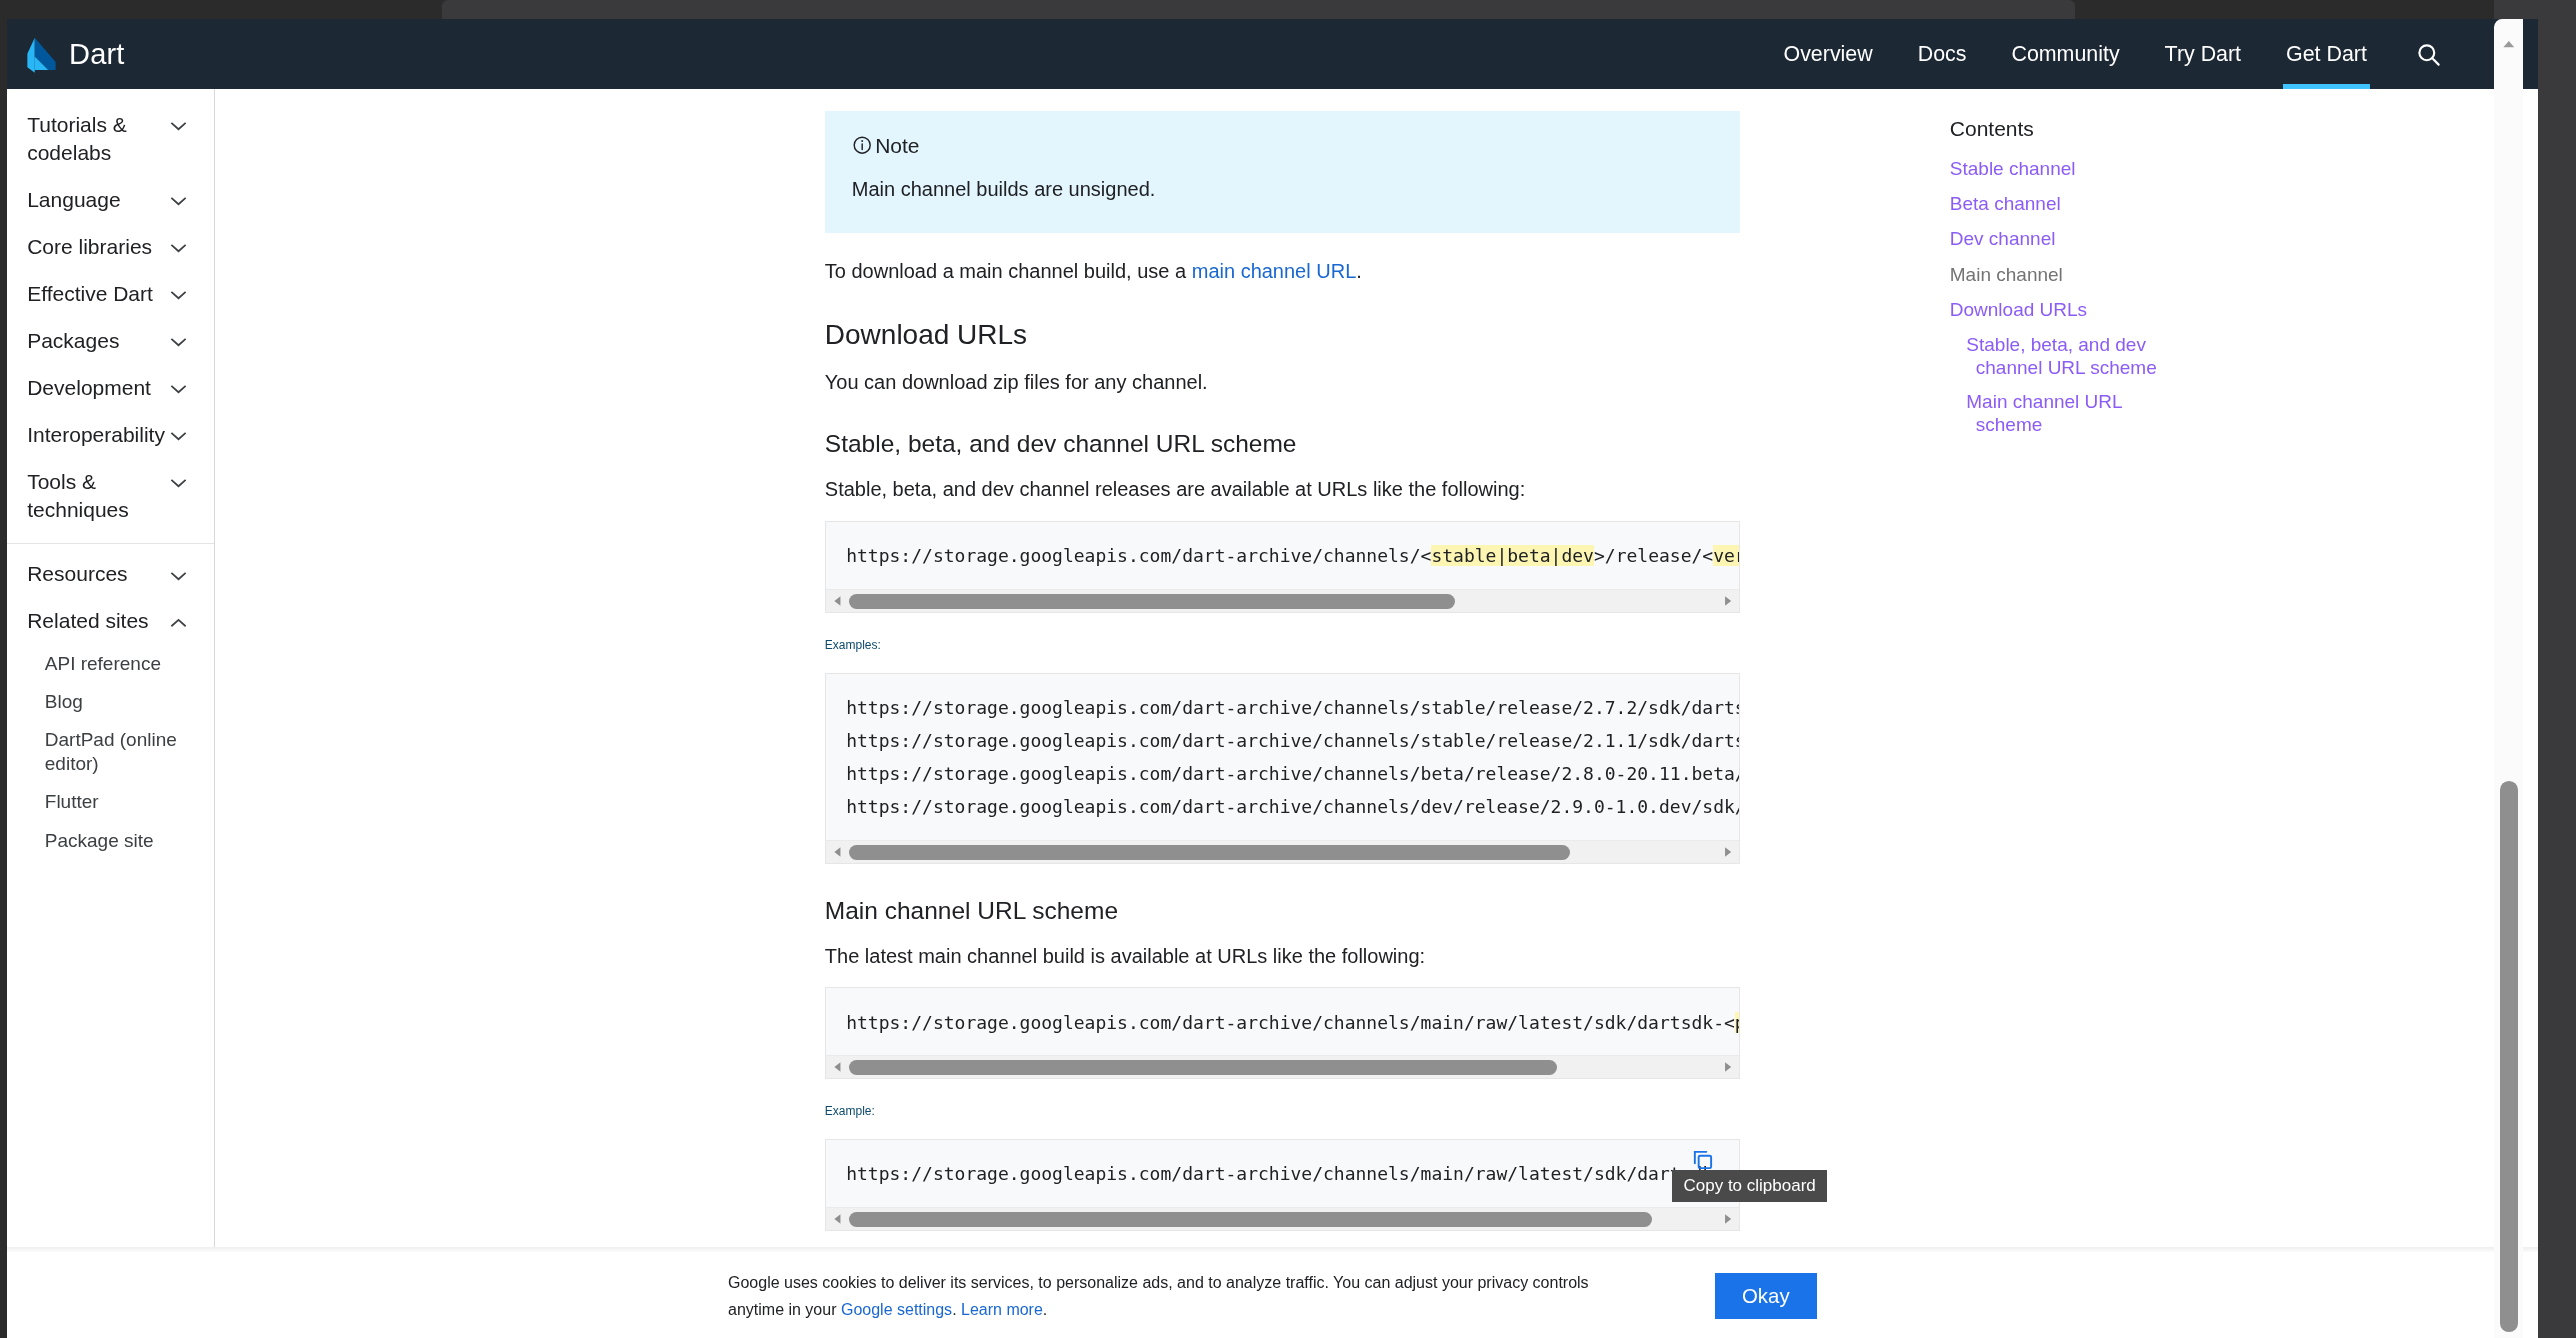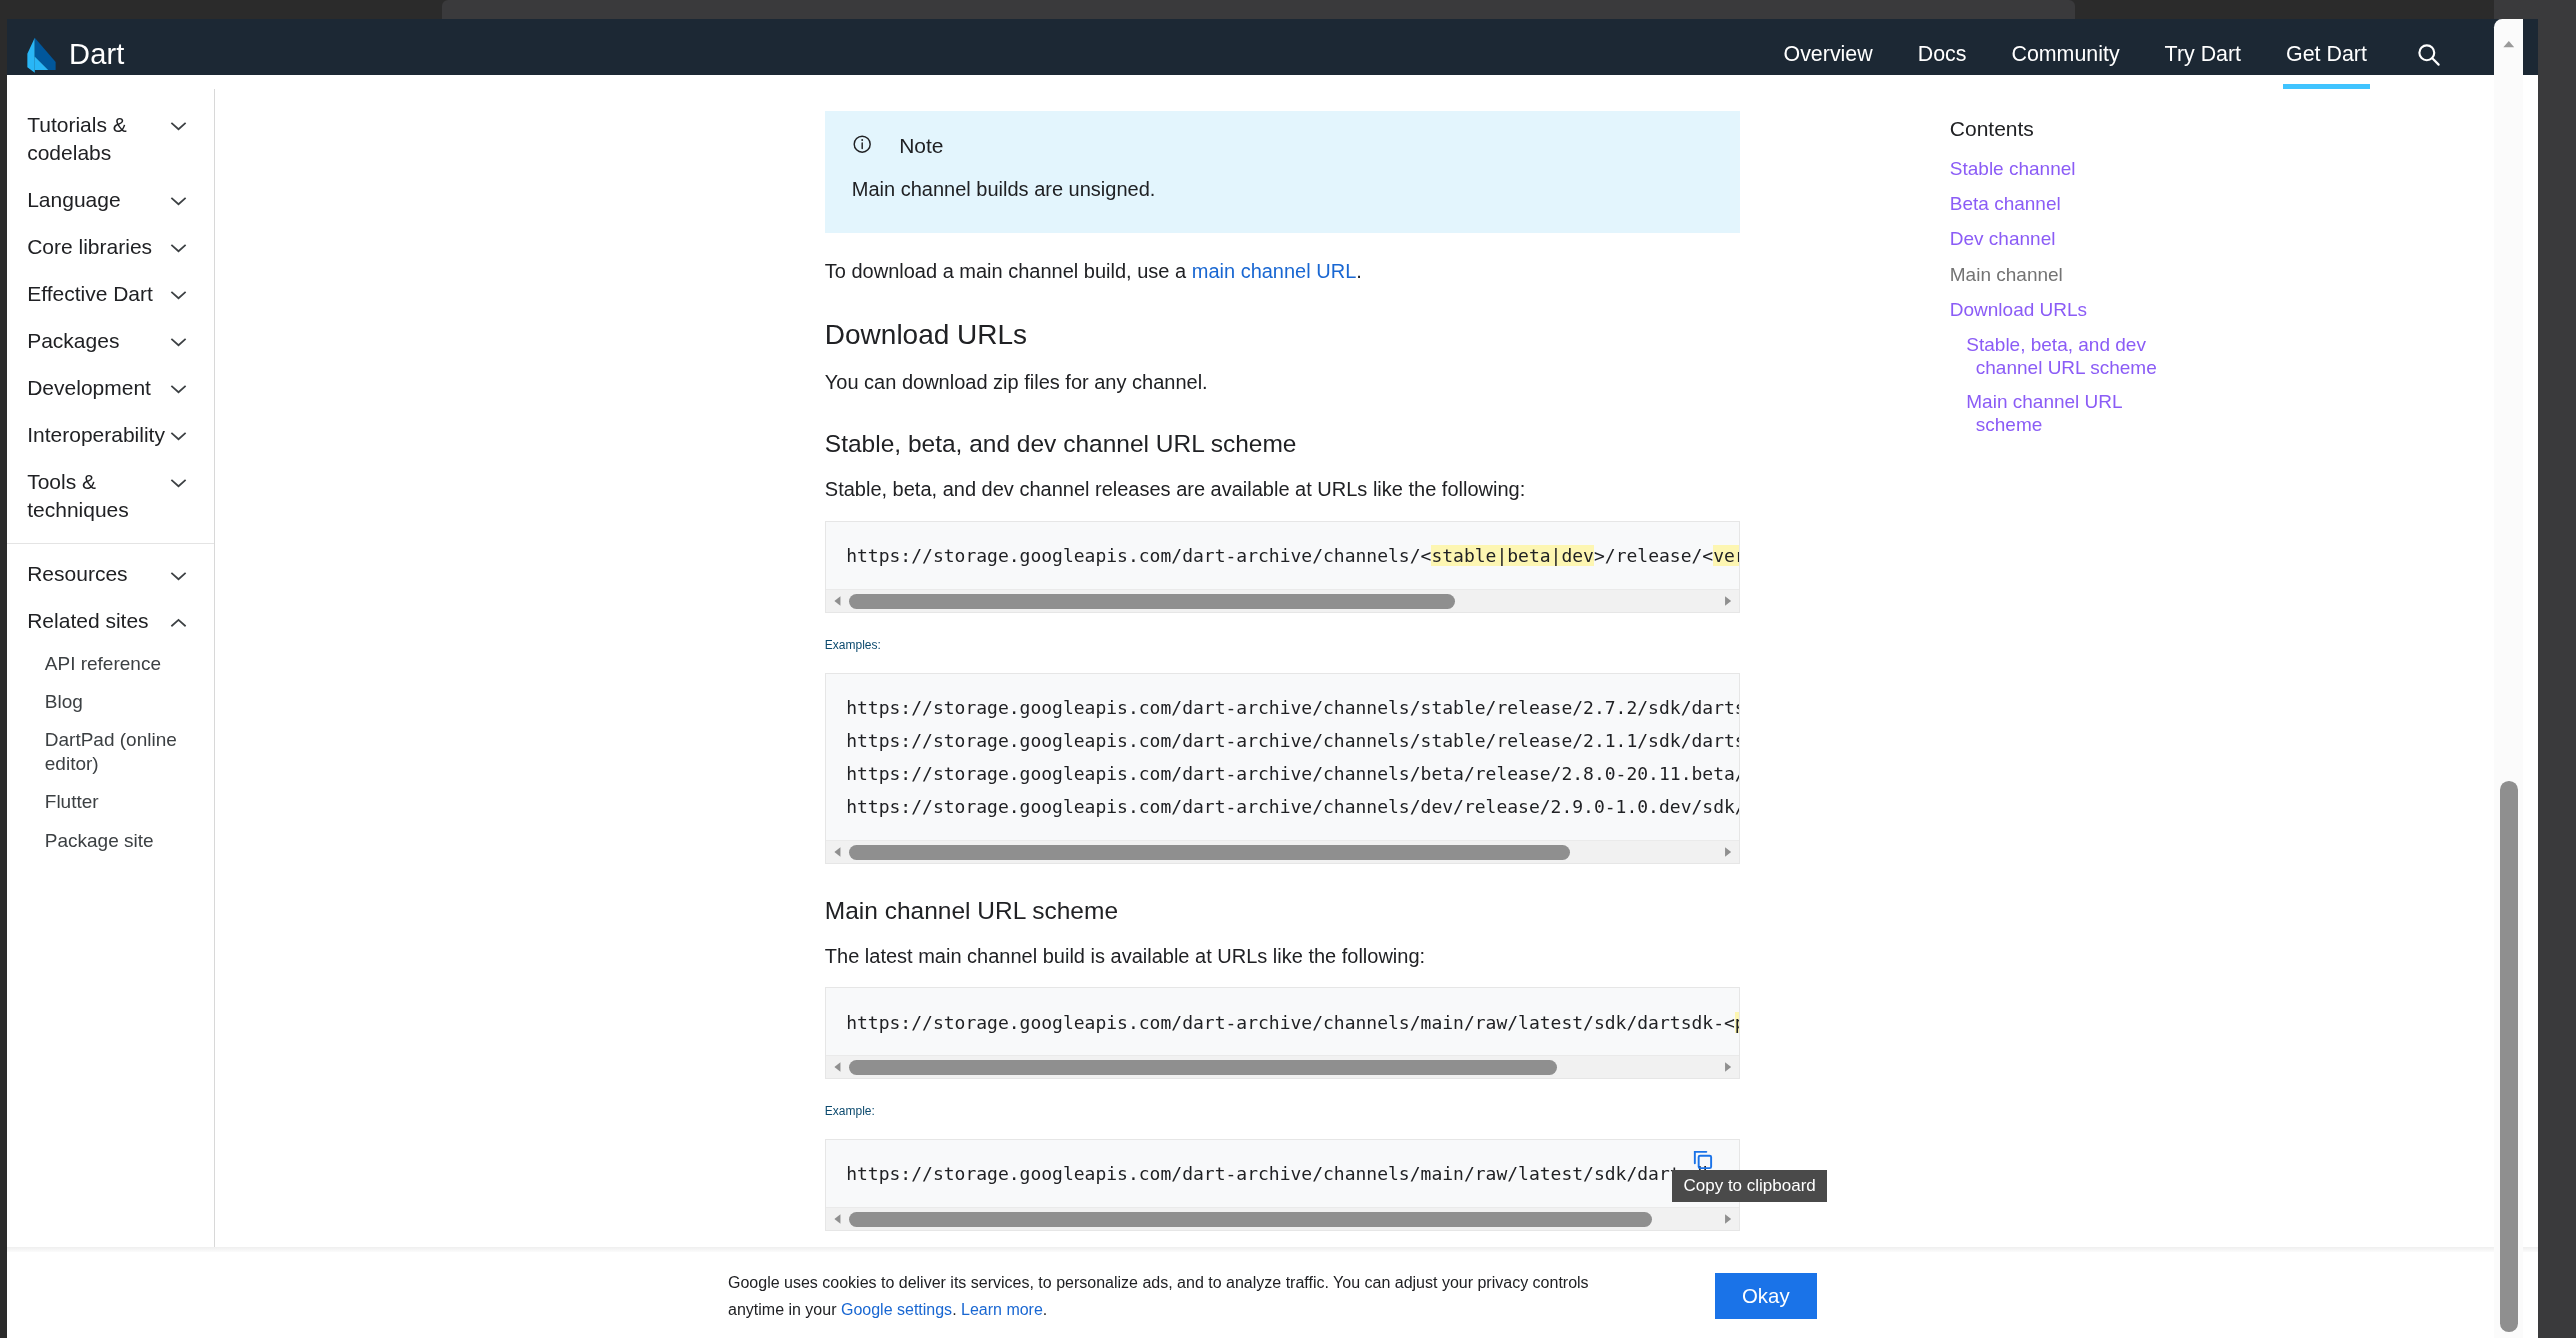--- a/index.html
+++ b/index.html
@@ -52,21 +52,21 @@
     height: 1319px;
     background: #ffffff;
     overflow: hidden;
   }
 
   
   #site-header {
     position: absolute;
     top: 0; left: 0;
     width: 2531px;
-    height: 56px;
+    height: 70px;
     background: #1c2834;
     z-index: 40;
   }
   #brand {
     position: absolute;
     left: 19px;
     top: 0;
     height: 70px;
     display: flex;
     align-items: center;
@@ -187,22 +187,22 @@
   }
 
   
   .note-box {
     background: #e3f5fd;
     padding: 23px 27px 29px 27px;
     margin: 17.7px 0 23px 0;
   }
   .note-head {
     display: flex;
-    align-items: flex-start;
-    gap: 27px;
+    align-items: flex-end;
+    gap: 3px;
     margin-bottom: 17.7px;
   }
   .note-head .title {
     font-size: 21px;
     font-weight: 400;
     color: #202124;
   }
   .note-body {
     font-size: 20px;
     line-height: 29px;

